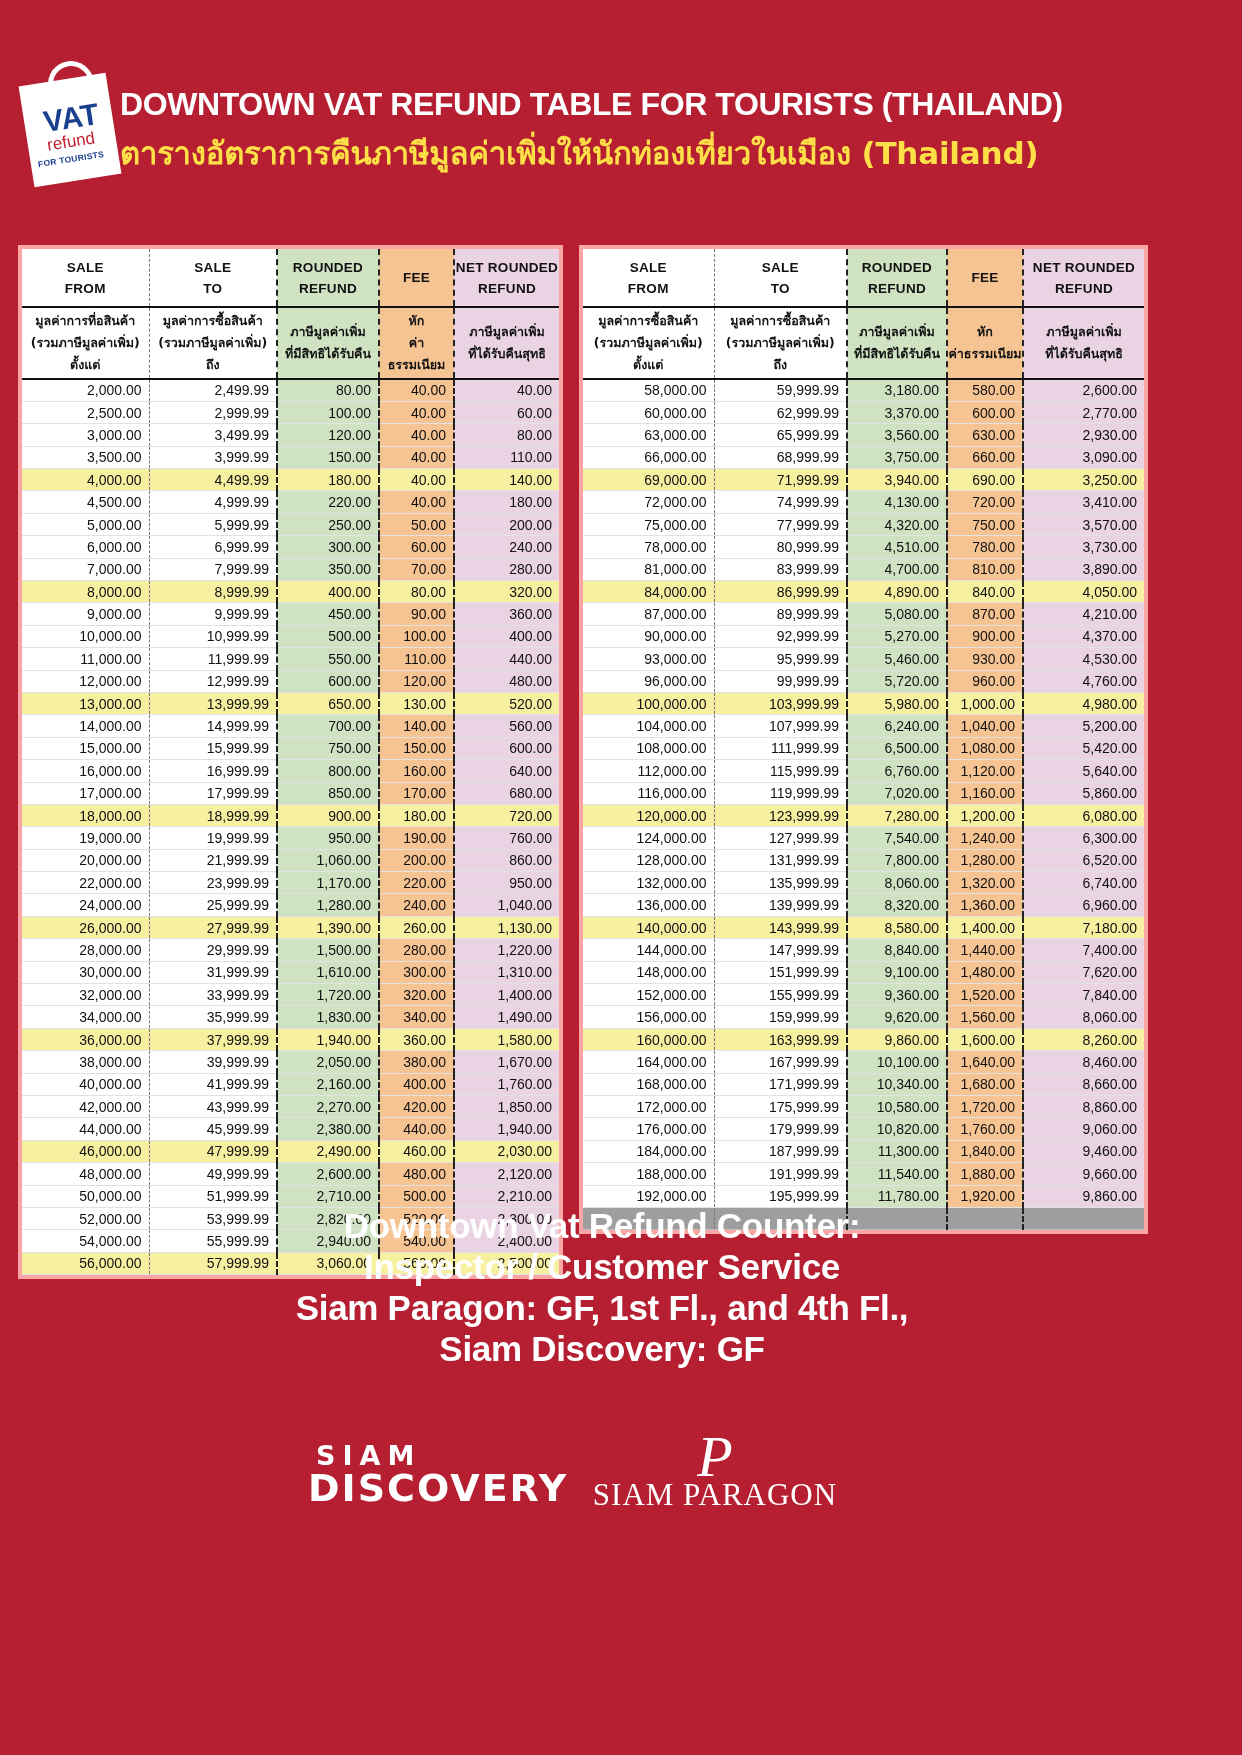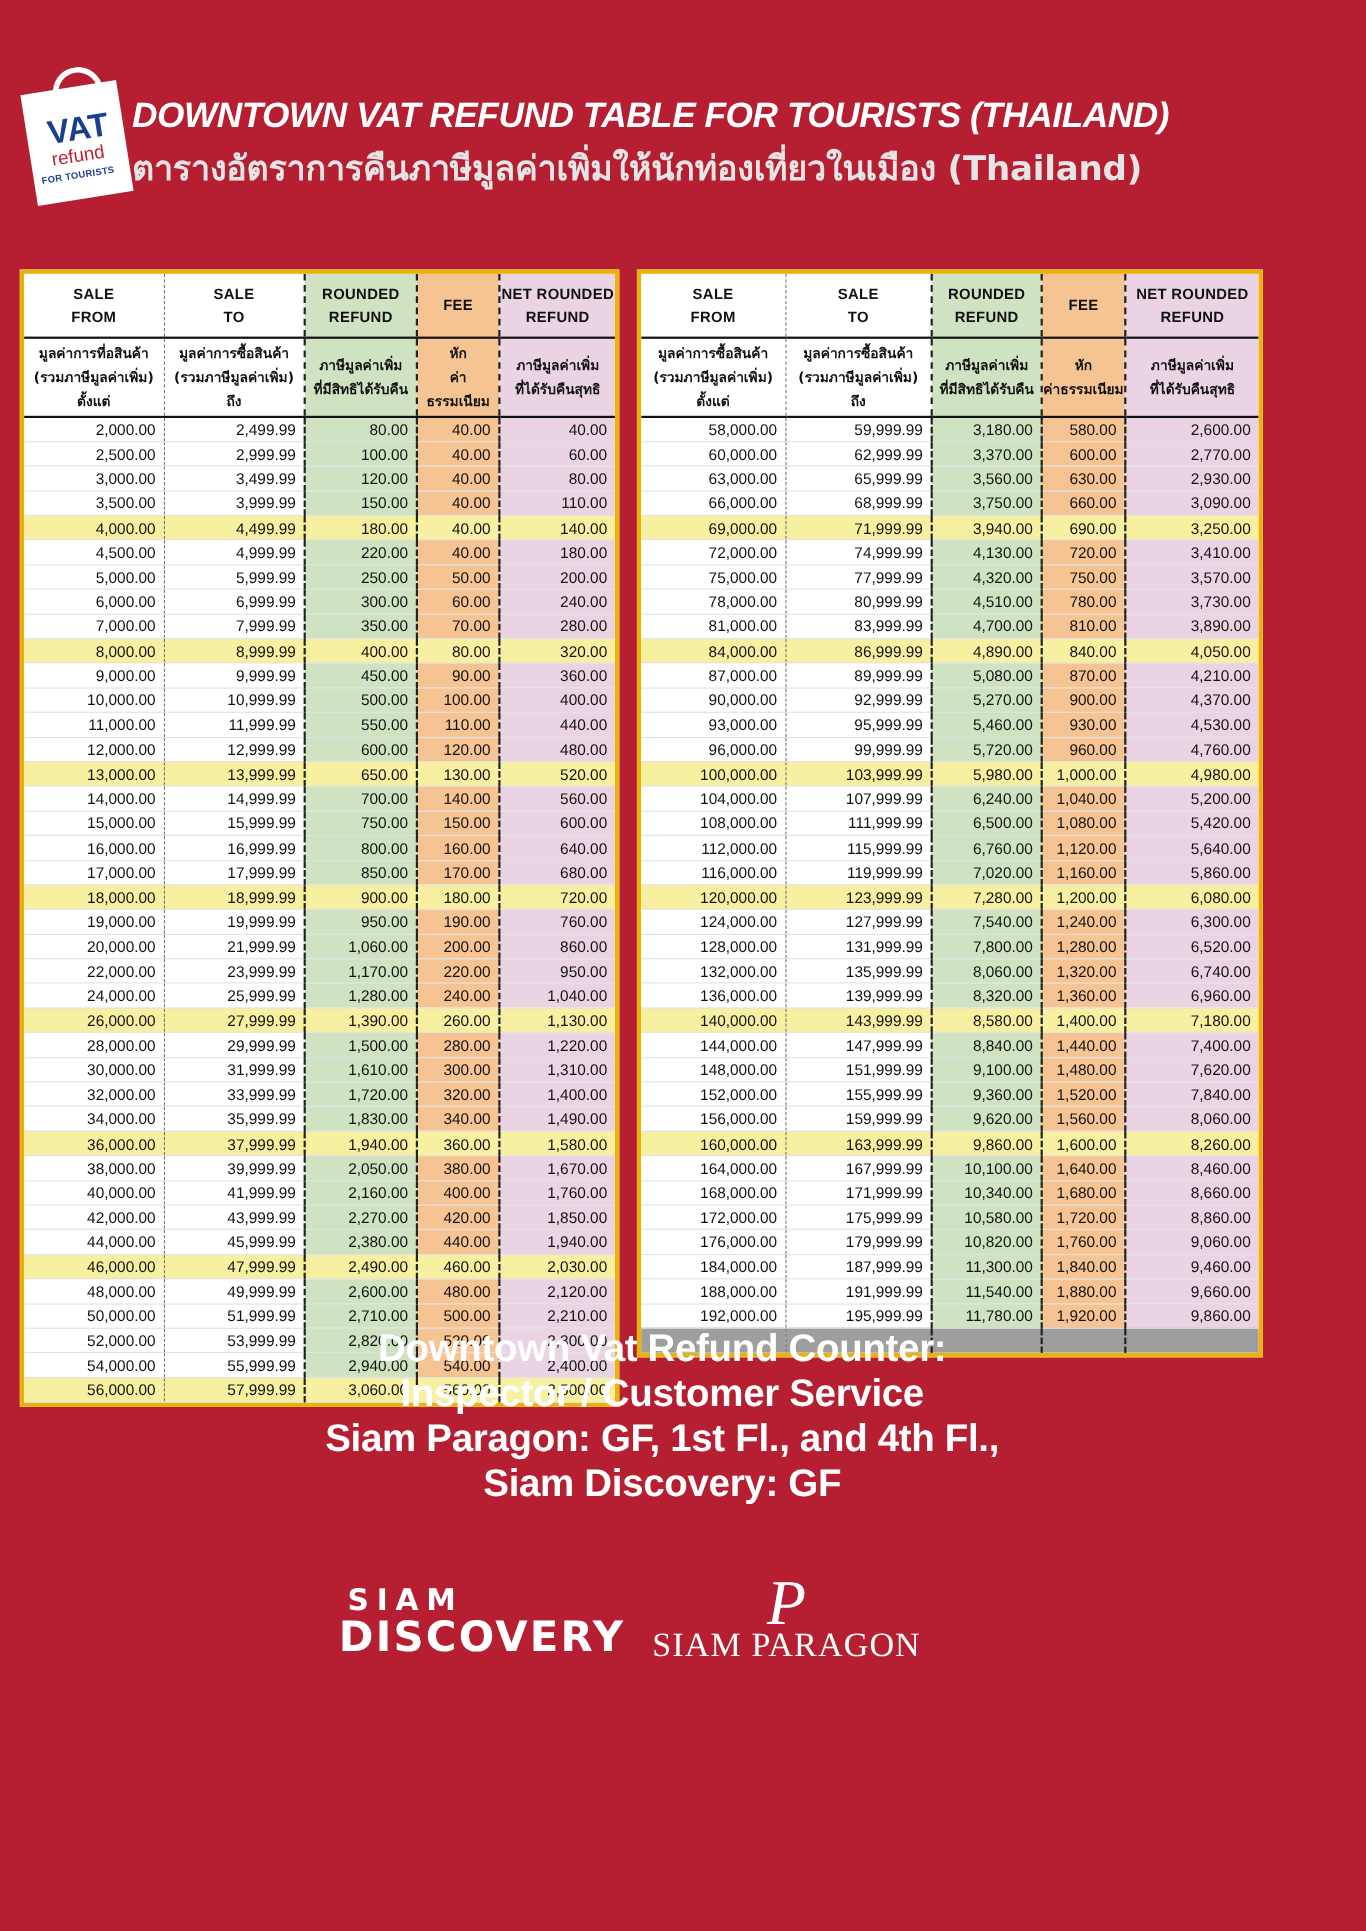--- a/index.html
+++ b/index.html
@@ -49,34 +49,34 @@
   }
   .logo-fortourists {
     position: absolute; left: 10px; top: 97px; width: 86px;
     text-align: center; font-size: 8.5px; font-weight: bold;
     color: #1b3f8f; transform: rotate(-9deg); letter-spacing: .3px;
   }
 
   .title-en {
     position: absolute; left: 120px; top: 34px;
     font-size: 32px; font-weight: bold; color: #ffffff;
-    letter-spacing: -0.4px; white-space: nowrap; font-style: italic;
+    letter-spacing: -0.4px; white-space: nowrap;
   }
   .title-th {
     position: absolute; left: 120px; top: 76px;
-    font-size: 31px; font-weight: bold; color: #e5e5e5;
+    font-size: 31px; font-weight: bold; color: #fde047;
     letter-spacing: -0.2px; white-space: nowrap;
     font-family: "DejaVu Sans", sans-serif;
   }
 
   
   .tables { position: absolute; top: 245px; left: 18px; width: 1206px; }
   .tbl-box {
     position: absolute; top: 0;
-    border: 4px solid #eab308; background: #ffffff;
+    border: 4px solid #fca5a5; background: #ffffff;
   }
   #tbl-left  { left: 0px;   width: 545px; }
   #tbl-right { left: 561px; width: 569px; }
 
   table.vat { border-collapse: collapse; width: 100%; table-layout: fixed; }
   table.vat td, table.vat th { padding: 0; }
 
   
   #tbl-left col.c1 { width: 127px; }
   #tbl-left col.c2 { width: 128px; }

